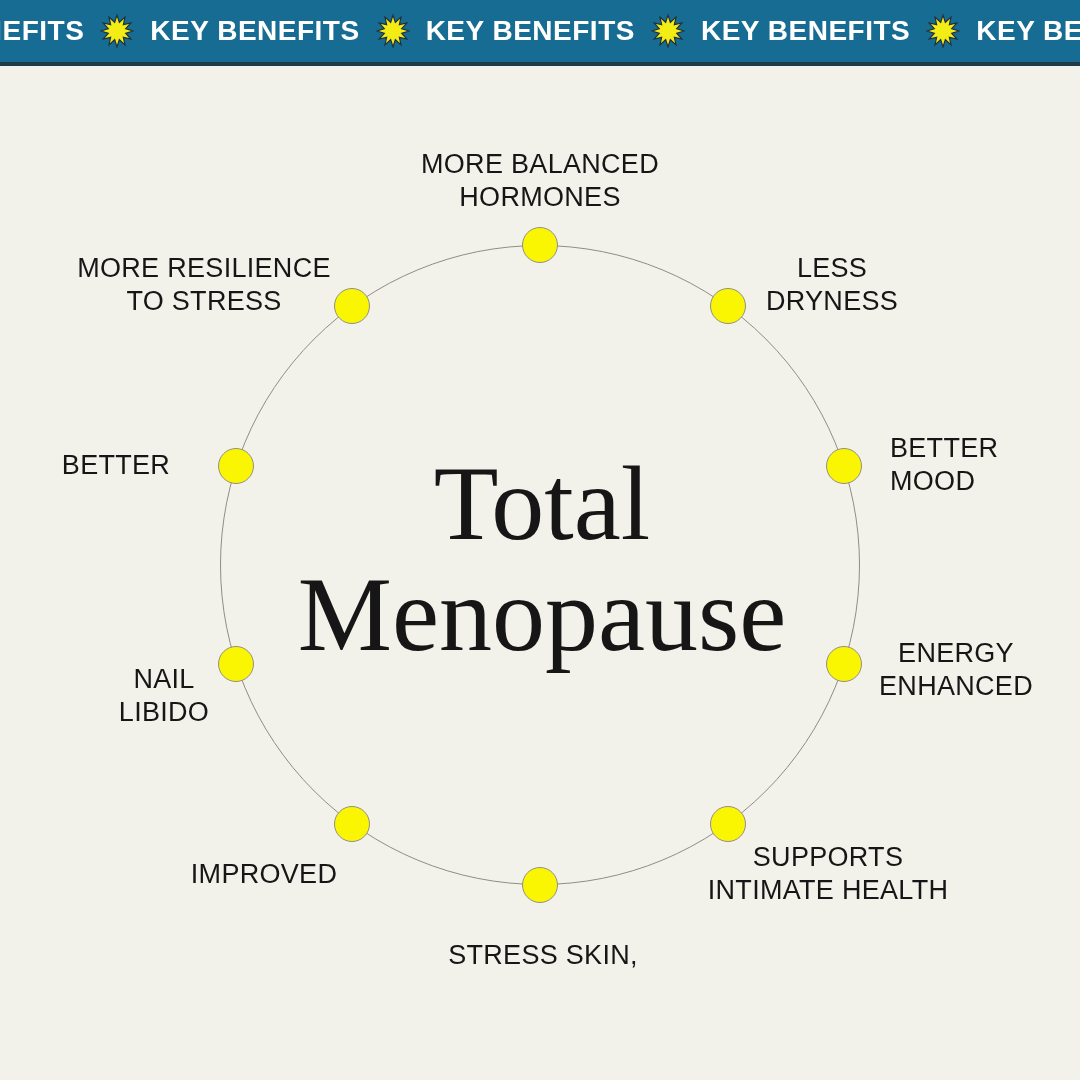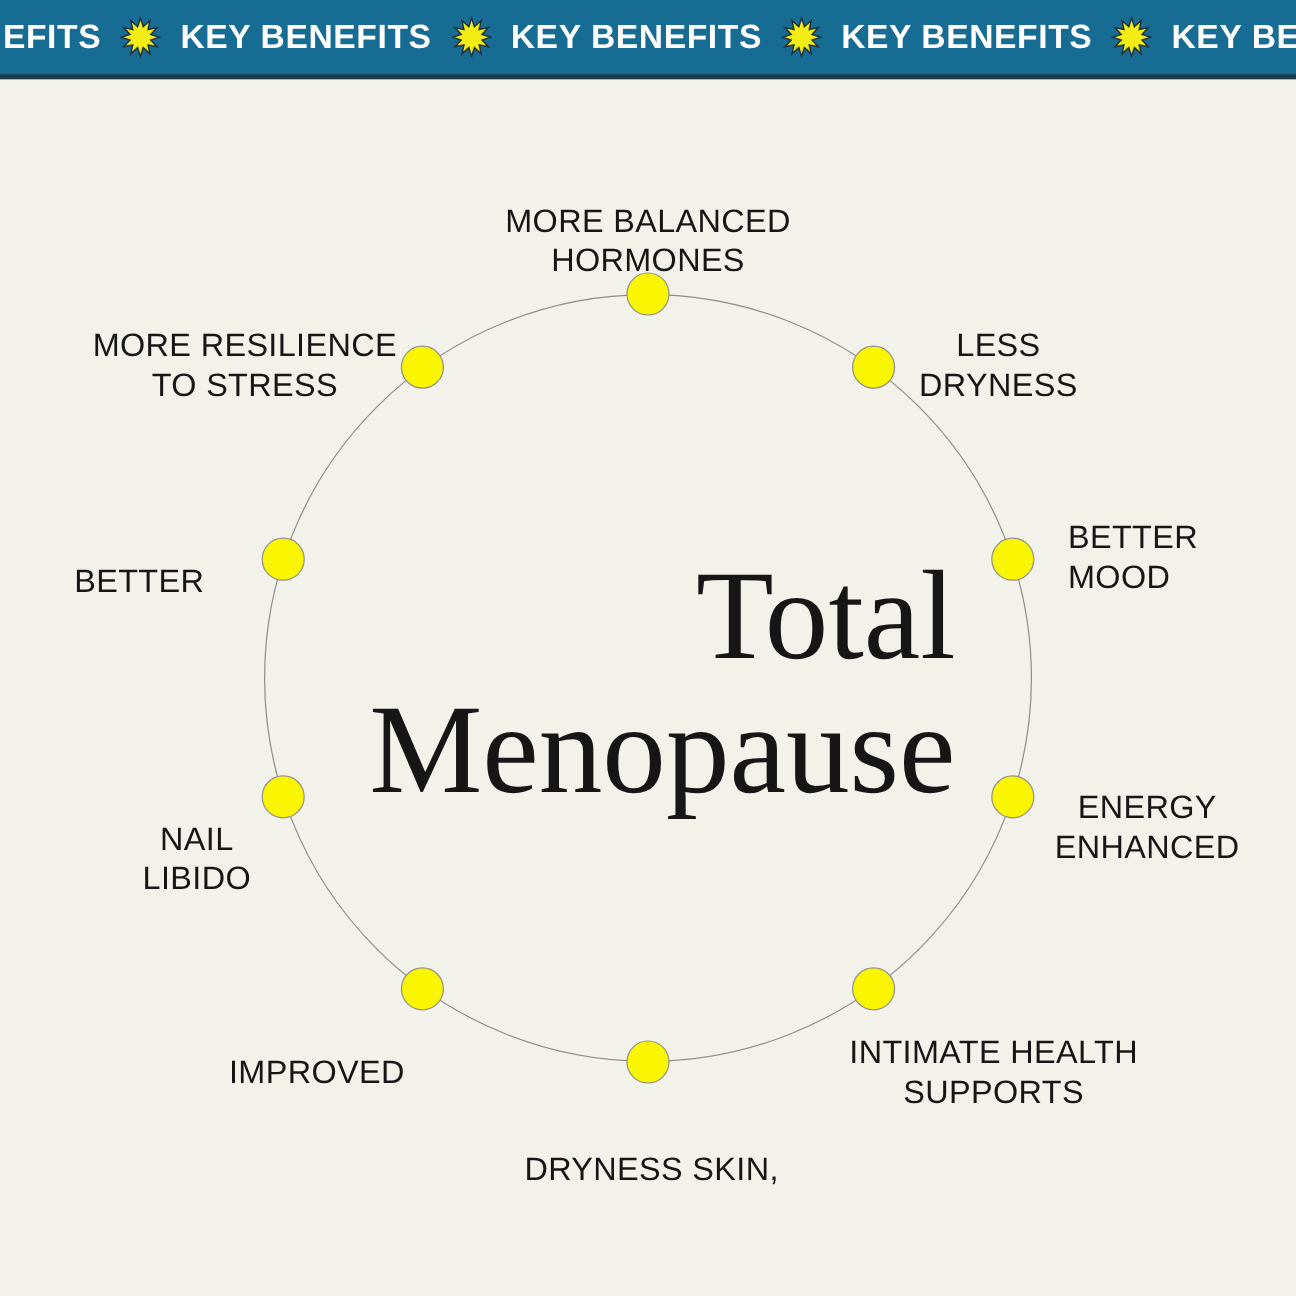--- a/index.html
+++ b/index.html
@@ -51,28 +51,28 @@
     border: 1px solid var(--circle-stroke, #8E8E88);
     border-radius: 50%;
     box-sizing: border-box;
   }
 
   .title {
     position: absolute;
     left: 540px;
     top: 557px;
     transform: translate(-50%, -50%);
-    margin: 12px;
+    margin: 2px;
     font-family: "Liberation Serif", serif;
     font-weight: normal;
     font-size: 106px;
     line-height: 1.05;
     letter-spacing: 0;
     color: var(--text, #161616);
-    text-align: right;
+    text-align: center;
     white-space: nowrap;
   }
   .title-line { display: block; }
 
   .dot {
     position: absolute;
     width: 36px;
     height: 36px;
     box-sizing: border-box;
     border-radius: 50%;
@@ -82,21 +82,21 @@
   }
 
   .benefit-label {
     position: absolute;
     font-size: 27px;
     line-height: 1.22;
     letter-spacing: 0.3px;
     color: var(--text, #161616);
     white-space: nowrap;
   }
-  .benefit-label.center { transform: translate(-50%, -50%); text-align: center; margin-top: 20px; }
+  .benefit-label.center { transform: translate(-50%, -50%); text-align: center; }
   .benefit-label.left   { transform: translateY(-50%); text-align: left; }
 </style>
 </head>
 <body>
 
 <div class="stage" style="--bg: #F2F1EA; --banner-bg: #166C93; --banner-edge: #1E3A49; --banner-text: #FFFFFF; --circle-stroke: #8E8E88; --dot-fill: #FAF501; --dot-stroke: #90908A; --text: #161616;">
 
   <header class="banner">
     <div class="banner-strip">
         <span class="banner-text">KEY BENEFITS</span>
@@ -141,26 +141,26 @@
         <div>BETTER</div>
         <div>MOOD</div>
       </div>
       <div class="dot" style="left: 844px; top: 664px;"></div>
       <div class="benefit-label center" style="left: 956px; top: 670px;">
         <div>ENERGY</div>
         <div>ENHANCED</div>
       </div>
       <div class="dot" style="left: 728px; top: 824px;"></div>
       <div class="benefit-label center" style="left: 828px; top: 874px;">
+        <div>SUPPORTS</div>
         <div>INTIMATE HEALTH</div>
-        <div>SUPPORTS</div>
       </div>
       <div class="dot" style="left: 540px; top: 885px;"></div>
       <div class="benefit-label center" style="left: 543px; top: 955px;">
-        <div>DRYNESS SKIN,</div>
+        <div>STRESS SKIN,</div>
       </div>
       <div class="dot" style="left: 352px; top: 824px;"></div>
       <div class="benefit-label center" style="left: 264px; top: 874px;">
         <div>IMPROVED</div>
       </div>
       <div class="dot" style="left: 236px; top: 664px;"></div>
       <div class="benefit-label center" style="left: 164px; top: 696px;">
         <div>NAIL</div>
         <div>LIBIDO</div>
       </div>

